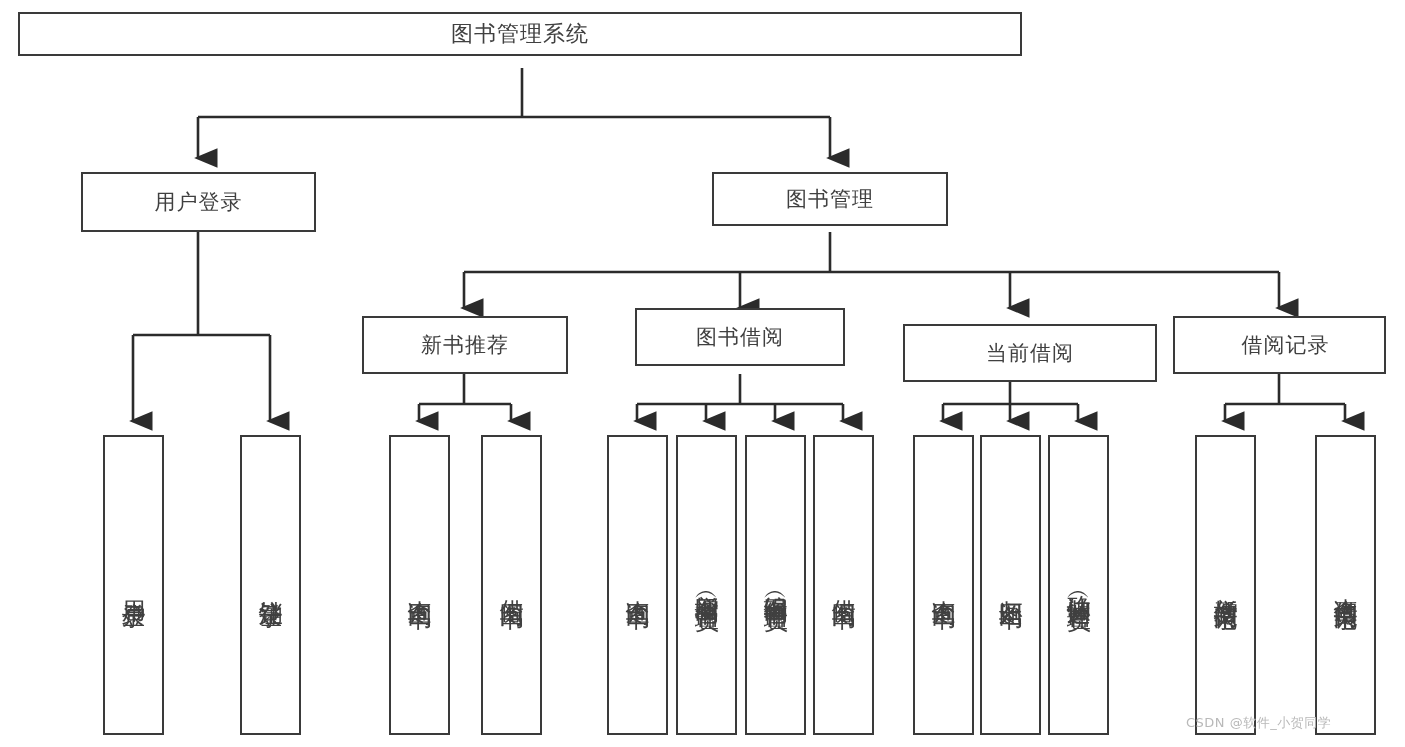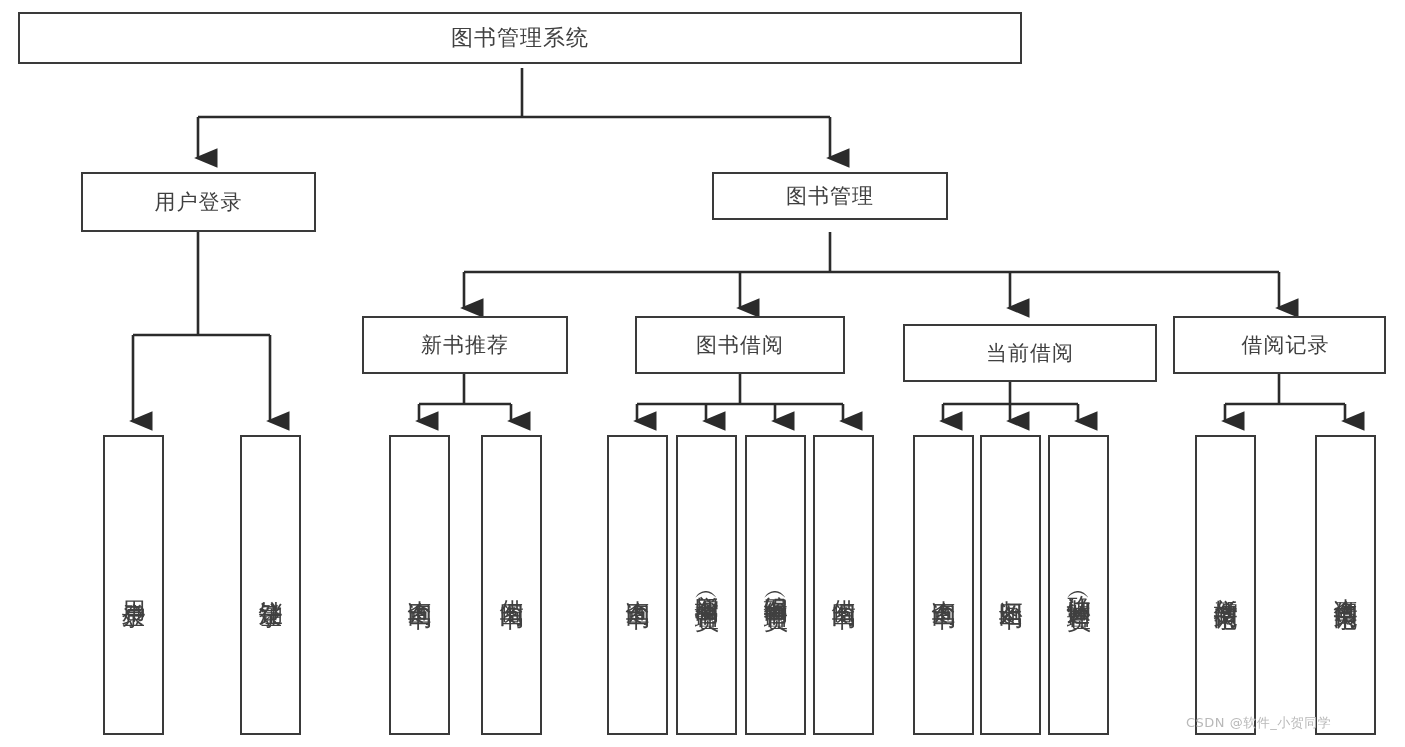--- a/index.html
+++ b/index.html
@@ -129,35 +129,35 @@
       <path d="M 1010 404 L 1010 421" marker-end="url(#arrow)"></path>
       <path d="M 1078 404 L 1078 421" marker-end="url(#arrow)"></path>
 
       <path d="M 1279 374 L 1279 404"></path>
       <path d="M 1225 404 L 1345 404"></path>
       <path d="M 1225 404 L 1225 421" marker-end="url(#arrow)"></path>
       <path d="M 1345 404 L 1345 421" marker-end="url(#arrow)"></path>
     </g>
   </svg>
 
-  <div class="node h root" style="left:18px; top:12px; width:1004px; height:52px;">
+  <div class="node h root" style="left:18px; top:12px; width:1004px; height:44px;">
     <span class="cap">图书管理系统</span>
   </div>
 
   <div class="node h" style="left:81px; top:172px; width:235px; height:60px;">
     <span class="cap">用户登录</span>
   </div>
-  <div class="node h" style="left:712px; top:172px; width:236px; height:48px;">
+  <div class="node h" style="left:712px; top:172px; width:236px; height:54px;">
     <span class="cap">图书管理</span>
   </div>
 
   <div class="node h" style="left:362px; top:316px; width:206px; height:58px;align-items:center;">
     <span class="cap">新书推荐</span>
   </div>
-  <div class="node h" style="left:635px; top:316px; width:210px; height:58px;">
+  <div class="node h" style="left:635px; top:308px; width:210px; height:58px;">
     <span class="cap">图书借阅</span>
   </div>
   <div class="node h" style="left:903px; top:324px; width:254px; height:58px;">
     <span class="cap">当前借阅</span>
   </div>
   <div class="node h" style="left:1173px; top:316px; width:213px; height:58px;padding-left:12px;">
     <span class="cap">借阅记录</span>
   </div>
 
   <div class="node v" style="left:103px; top:435px; width:61px; height:300px;">

